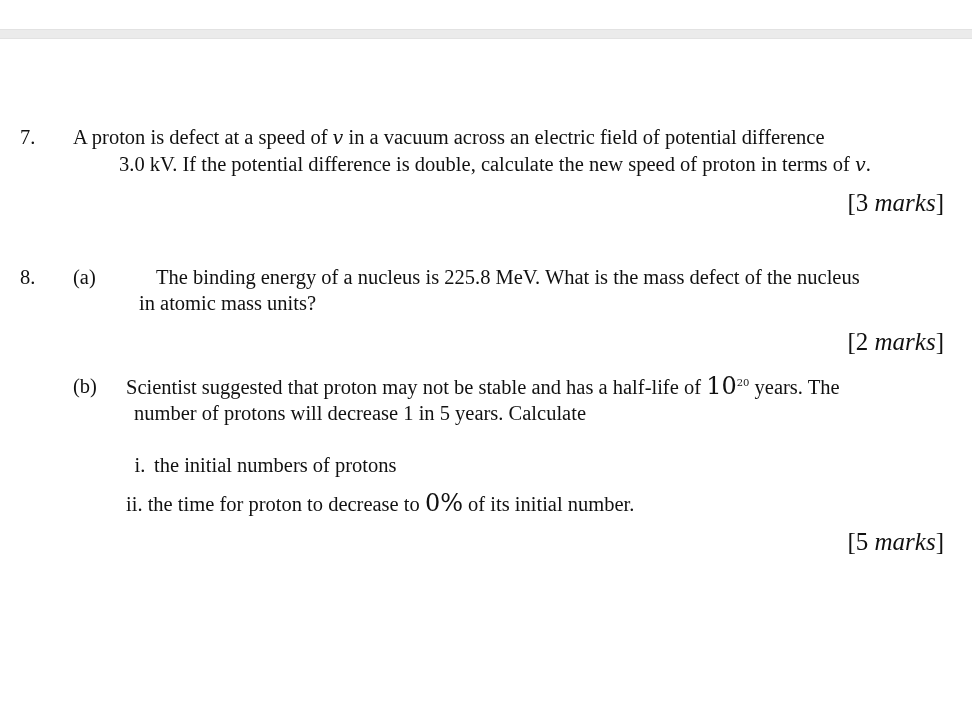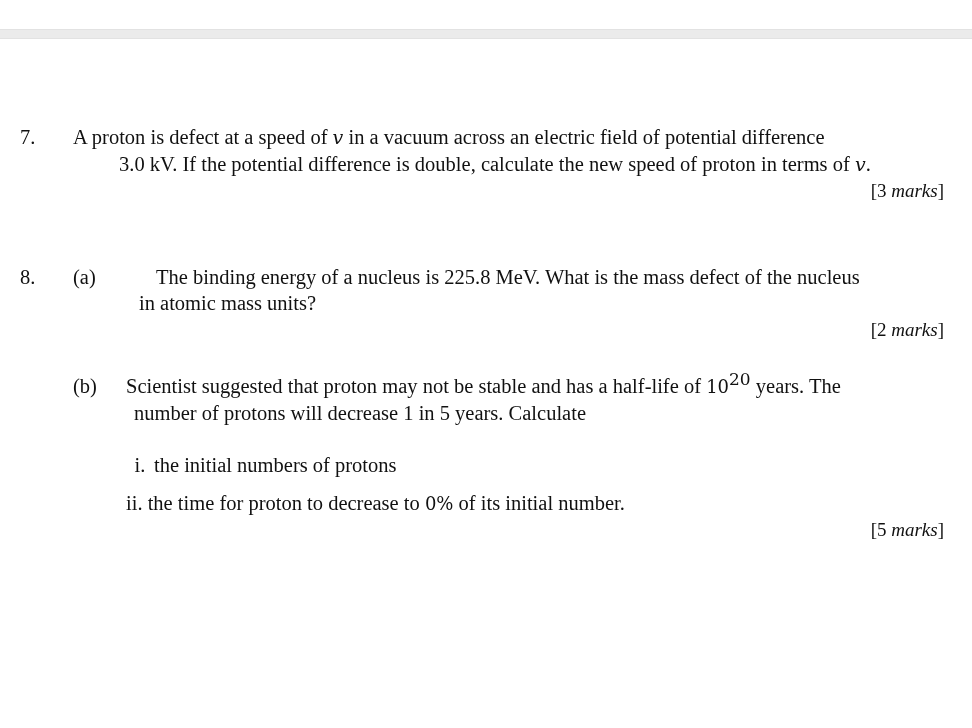--- a/index.html
+++ b/index.html
@@ -9,25 +9,25 @@
     }
     .topbar {
       position: absolute; left: 0; top: 29px; width: 972px; height: 10px;
       background: #ebebeb; border-top: 1px solid #e2e2e2; border-bottom: 1px solid #e2e2e2;
       box-sizing: border-box;
     }
     .line {
       position: absolute; font-size: 20.5px; line-height: 26px; white-space: nowrap;
     }
     .num { position: absolute; font-size: 20.5px; line-height: 26px; }
-    .marks { position: absolute; right: 28px; font-size: 19px; line-height: 26px; white-space: nowrap; }
+    .marks { position: absolute; right: 28px; font-size: 25px; line-height: 26px; white-space: nowrap; margin-top: 12px; }
     .marks i { font-style: italic; }
     .mathv { font-family: "DejaVu Serif", serif; font-style: italic; font-size: 19px; }
-    .mathn { font-family: "DejaVu Serif", serif; font-size: 18px; }
-    sup.mathn { font-size: 17px; vertical-align: 8px; line-height: 0; }
+    .mathn { font-family: "DejaVu Serif", serif; font-size: 24px; }
+    sup.mathn { font-size: 10px; vertical-align: 8px; line-height: 0; }
   </style>
 </head>
 <body>
 
 <div class="topbar"></div>
 
 <div>
   <span class="num" style="left:20px; top:124px;">7.</span>
   <div class="line" style="left:73px; top:124px;"><span>A proton is defect at a speed of </span><span class="mathv">v</span><span> in a vacuum across an electric field of potential difference</span></div>
   <div class="line" style="left:73px; top:151px;margin-left:46px;"><span>3.0 kV. If the potential difference is double, calculate the new speed of proton in terms of </span><span class="mathv">v</span><span>.</span></div>

